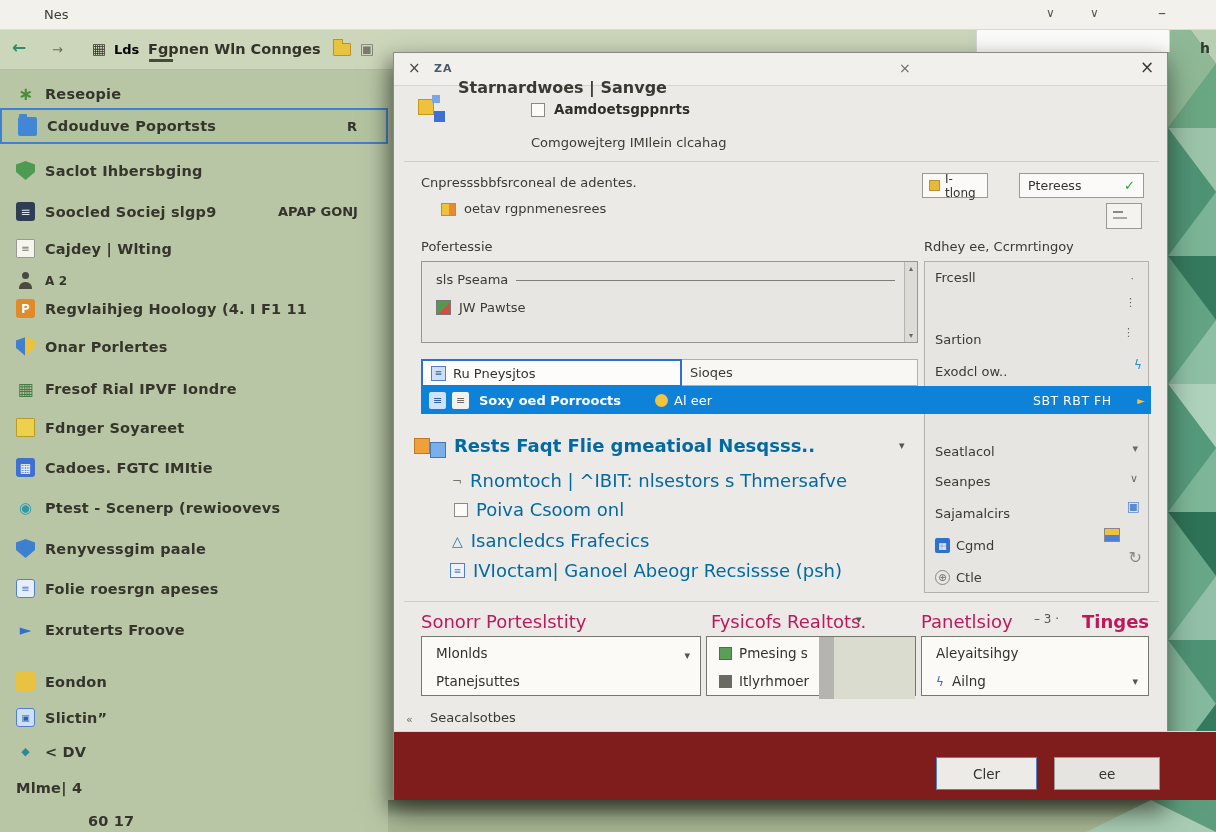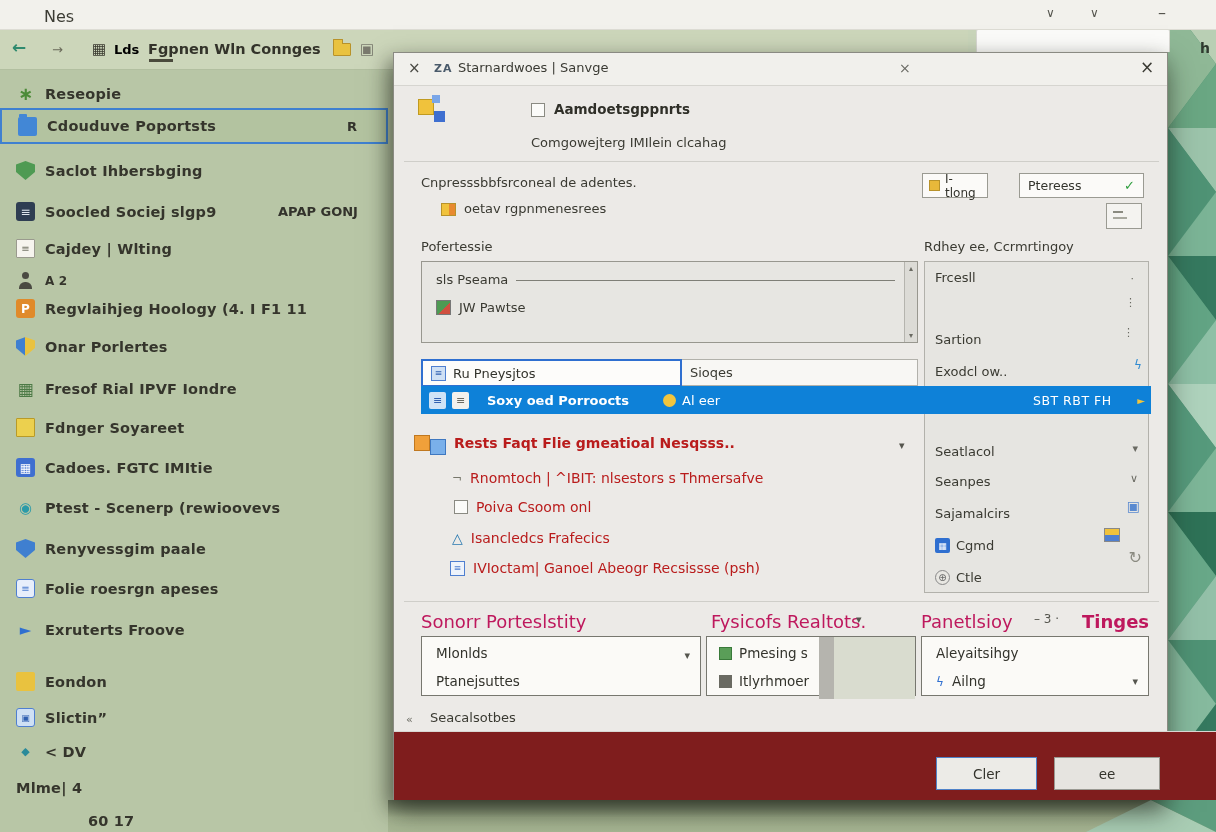--- a/index.html
+++ b/index.html
@@ -11,21 +11,21 @@
   .deskstrip{position:absolute;right:0;top:0;width:48px;height:832px}
   .bottomstrip{position:absolute;left:388px;top:800px;width:828px;height:32px;
     background:linear-gradient(180deg,#6f7c63 0,#a5b491 55%,#a9b895 100%)}
   .cornersvg{position:absolute;right:0;bottom:0;width:130px;height:32px}
   .topright-green{position:absolute;left:968px;top:30px;width:200px;height:22px;background:#c9d5ba}
   .topright-white{position:absolute;left:976px;top:28px;width:194px;height:24px;background:#fbfbf9;
     border:1px solid #d8d8d2;border-bottom:none;border-radius:4px 4px 0 0}
 
   
   .titlebar{position:absolute;left:0;top:0;width:1216px;height:30px;background:#f2f1ec;border-bottom:1px solid #dddcd4}
-  .apptitle{position:absolute;left:44px;top:7px;font-size:16px;color:#3c3c34}
+  .apptitle{position:absolute;left:44px;top:7px;font-size:13px;color:#3c3c34}
   .wc{position:absolute;top:6px;color:#55554e;font-size:12px}
   .chev1{left:1046px}.chev2{left:1090px}
   .minz{left:1158px;top:3px;font-size:16px}
   .corner-h{position:absolute;left:1200px;top:40px;font-weight:bold;color:#2f3a2f;font-size:14px}
 
   
   .toolbar{position:absolute;left:0;top:30px;width:968px;height:40px;background:#ccd6ba;border-bottom:1px solid #b2bfa0}
   .tb-back{position:absolute;left:12px;top:7px;color:#2f8a6e;font-size:17px;font-weight:bold}
   .tb-fwd{position:absolute;left:52px;top:12px;color:#6a6a5a;font-size:13px}
   .tb-grid{position:absolute;left:92px;top:10px;color:#3a3a30;font-size:15px}
@@ -65,21 +65,21 @@
   .ic-yellow{background:#e9c23f;border-radius:2px}
   .ic-win-b{background:#cfe0f4;border:1px solid #4f7fd0;color:#2f5fb0;font-size:9px}
   .ic-dia{color:#2a8a9a;font-size:11px}
 
   
   .dialog{position:absolute;left:393px;top:52px;width:775px;height:748px;background:#eceae7;
     border:1px solid #8a8a82;box-shadow:0 12px 26px rgba(25,30,20,.5),-6px 8px 16px rgba(25,30,20,.3)}
   .dtitle{position:absolute;left:0;top:0;width:100%;height:33px;background:#f1f0ec;border-bottom:1px solid #d6d5d0}
   .dclose-l{position:absolute;left:14px;top:6px;font-size:15px;color:#4a4a44}
   .dicon{position:absolute;left:40px;top:9px;font-size:11px;font-weight:bold;color:#4a5a6a;letter-spacing:1px}
-  .dtitletext{position:absolute;left:64px;top:7px;font-size:13px;font-weight:400;color:#3a3a33}
+  .dtitletext{position:absolute;left:64px;top:25px;font-size:16px;font-weight:700;color:#3a3a33}
   .dclose-m{position:absolute;left:505px;top:7px;font-size:14px;color:#6a6a64}
   .dclose-r{position:absolute;left:746px;top:4px;font-size:17px;color:#3a3a33}
 
   .hicon-y{position:absolute;left:24px;top:46px;width:16px;height:16px;background:#f0c23c;border:1px solid #c09a20}
   .hicon-b1{position:absolute;left:40px;top:58px;width:11px;height:11px;background:#3f6fd0}
   .hicon-b2{position:absolute;left:38px;top:42px;width:8px;height:8px;background:#7aa6e8}
   .hchk{position:absolute;left:137px;top:50px;width:14px;height:14px;background:#fbfbf9;border:1px solid #8a8a82}
   .hchk-label{position:absolute;left:160px;top:48px;font-weight:bold;font-size:13.5px;color:#2f2f28}
   .hsub{position:absolute;left:137px;top:82px;font-size:13px;color:#3a3a32}
   .div1{position:absolute;left:10px;top:108px;width:755px;border-top:1px solid #cfcec9}
@@ -118,28 +118,28 @@
   .rg.ref{font-size:16px;color:#8a8a80}
 
   .selrow-white{position:absolute;left:27px;top:306px;width:497px;height:27px;background:#f8f7f4;border:1px solid #b2b1ab}
   .rubox{position:absolute;left:-1px;top:-1px;width:261px;height:28px;background:#fdfcfa;border:2px solid #2f6fd0;display:flex;align-items:center;gap:7px;padding:0 8px;font-size:13px}
   .rubox .ic{width:15px;height:15px;background:#cfe0f4;border:1px solid #4f7fd0;font-size:9px;color:#2f5fb0;display:flex;align-items:center;justify-content:center;flex:0 0 auto}
   .sioqes{position:absolute;left:268px;top:5px;font-size:13px;color:#3a3a32}
 
   .bluerow{position:absolute;left:27px;top:333px;width:730px;height:28px;background:#0e81d8;display:flex;align-items:center;padding:0 8px;gap:6px;color:#fff}
   .bic1{width:17px;height:17px;background:#cfe3f6;color:#2f5fb0;font-size:11px;display:flex;align-items:center;justify-content:center;border-radius:2px;flex:0 0 auto}
   .bic2{width:17px;height:17px;background:#f2f1ed;color:#6a6a62;font-size:11px;display:flex;align-items:center;justify-content:center;border-radius:2px;flex:0 0 auto}
-  .blabel{font-weight:bold;font-size:13px;margin-left:12px;white-space:nowrap}
+  .blabel{font-weight:bold;font-size:13px;margin-left:4px;white-space:nowrap}
   .bdot{width:13px;height:13px;border-radius:50%;background:#f2c53d;margin-left:28px;flex:0 0 auto}
   .bmid{font-size:13px;white-space:nowrap}
   .bright{position:absolute;left:612px;font-size:12.5px;letter-spacing:.5px}
   .btick{position:absolute;right:6px;color:#f2c53d;font-size:10px}
 
   .cl-row{position:absolute;display:flex;align-items:center;gap:8px}
-  .cl-label{font-size:14px;color:#b91c1c;white-space:nowrap}
+  .cl-label{font-size:18px;color:#0369a1;white-space:nowrap}
   .cl-label.bold{font-weight:bold}
   .cl-ic-or{width:16px;height:16px;background:#f0a03a;border:1px solid #c07820;flex:0 0 auto}
   .cl-ic-bl{width:16px;height:16px;background:#7ab0ea;border:1px solid #3f78c0;margin-left:-8px;transform:translateY(4px);flex:0 0 auto}
   .cl-neg{color:#77776b;font-size:12px}
   .cl-chk{width:14px;height:14px;background:#fbfbf9;border:1px solid #8a8a82;flex:0 0 auto}
   .cl-tri{color:#2a7ab0;font-size:14px}
   .cl-pg{width:15px;height:15px;border:1px solid #4f7fd0;color:#4f7fd0;font-size:9px;display:flex;align-items:center;justify-content:center;background:#eef3fb;flex:0 0 auto}
   .cl-caret{position:absolute;color:#55554e;font-size:11px}
 
   .bl{position:absolute;font-size:18px;color:#be185d;white-space:nowrap}

